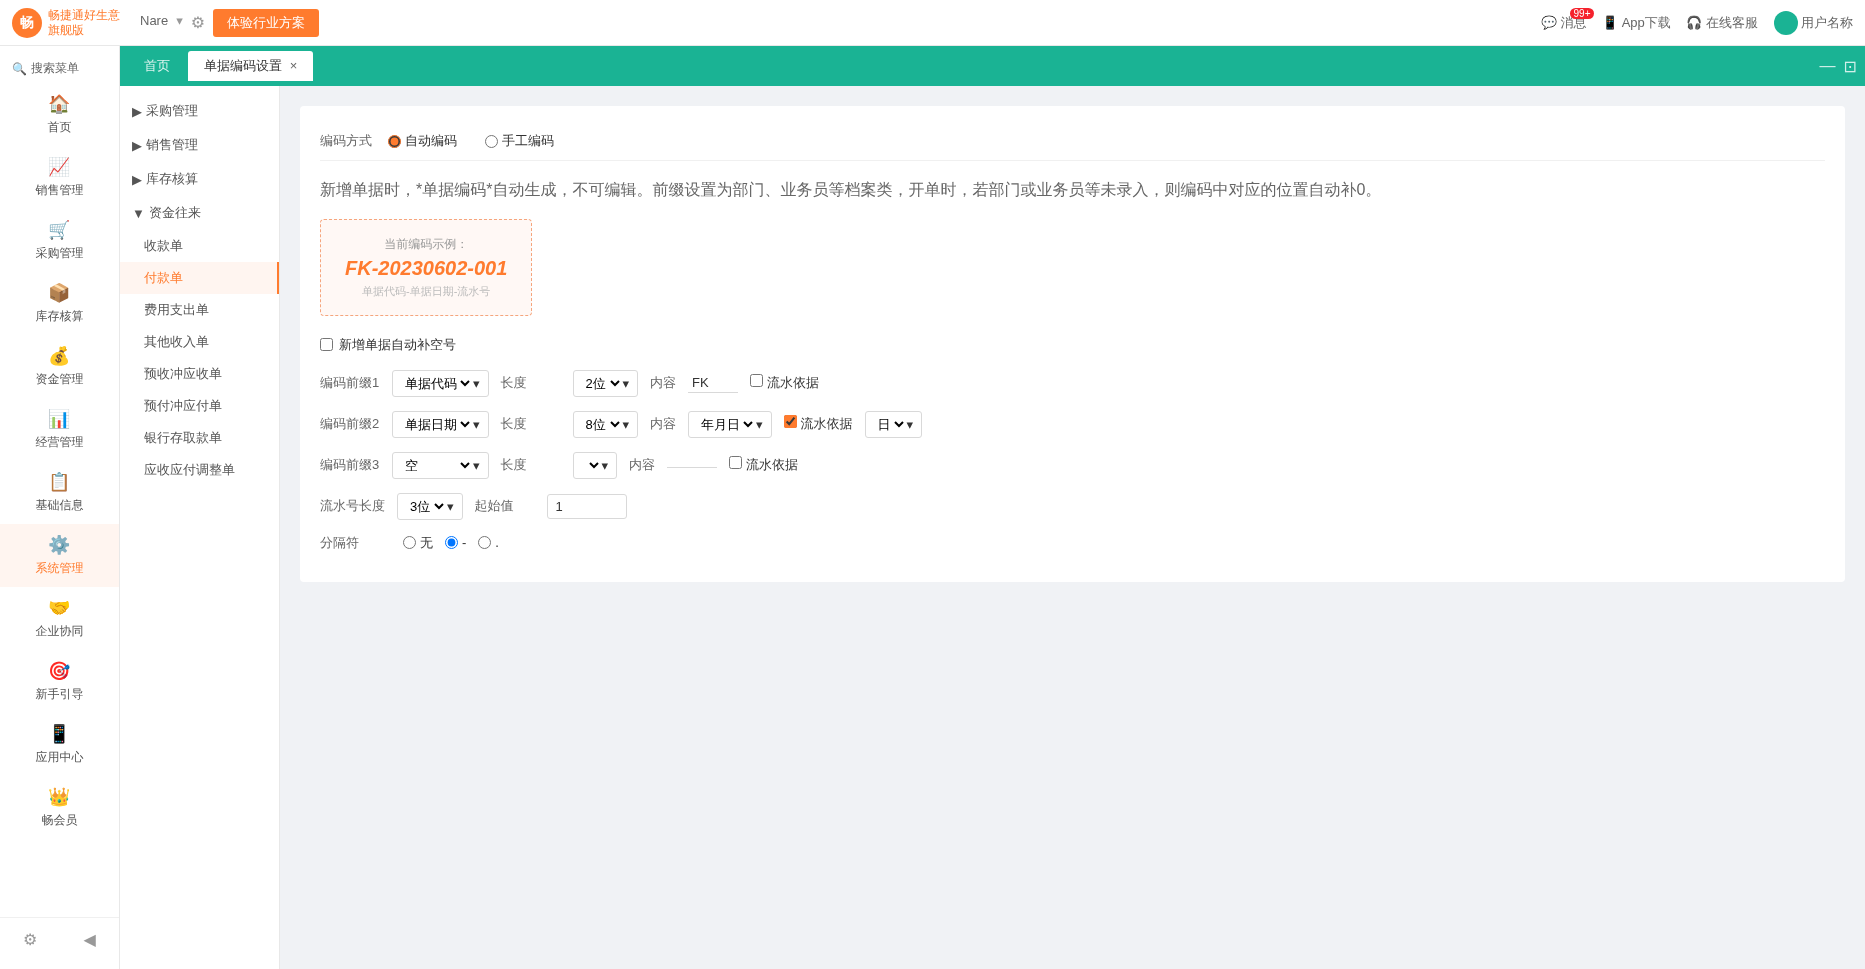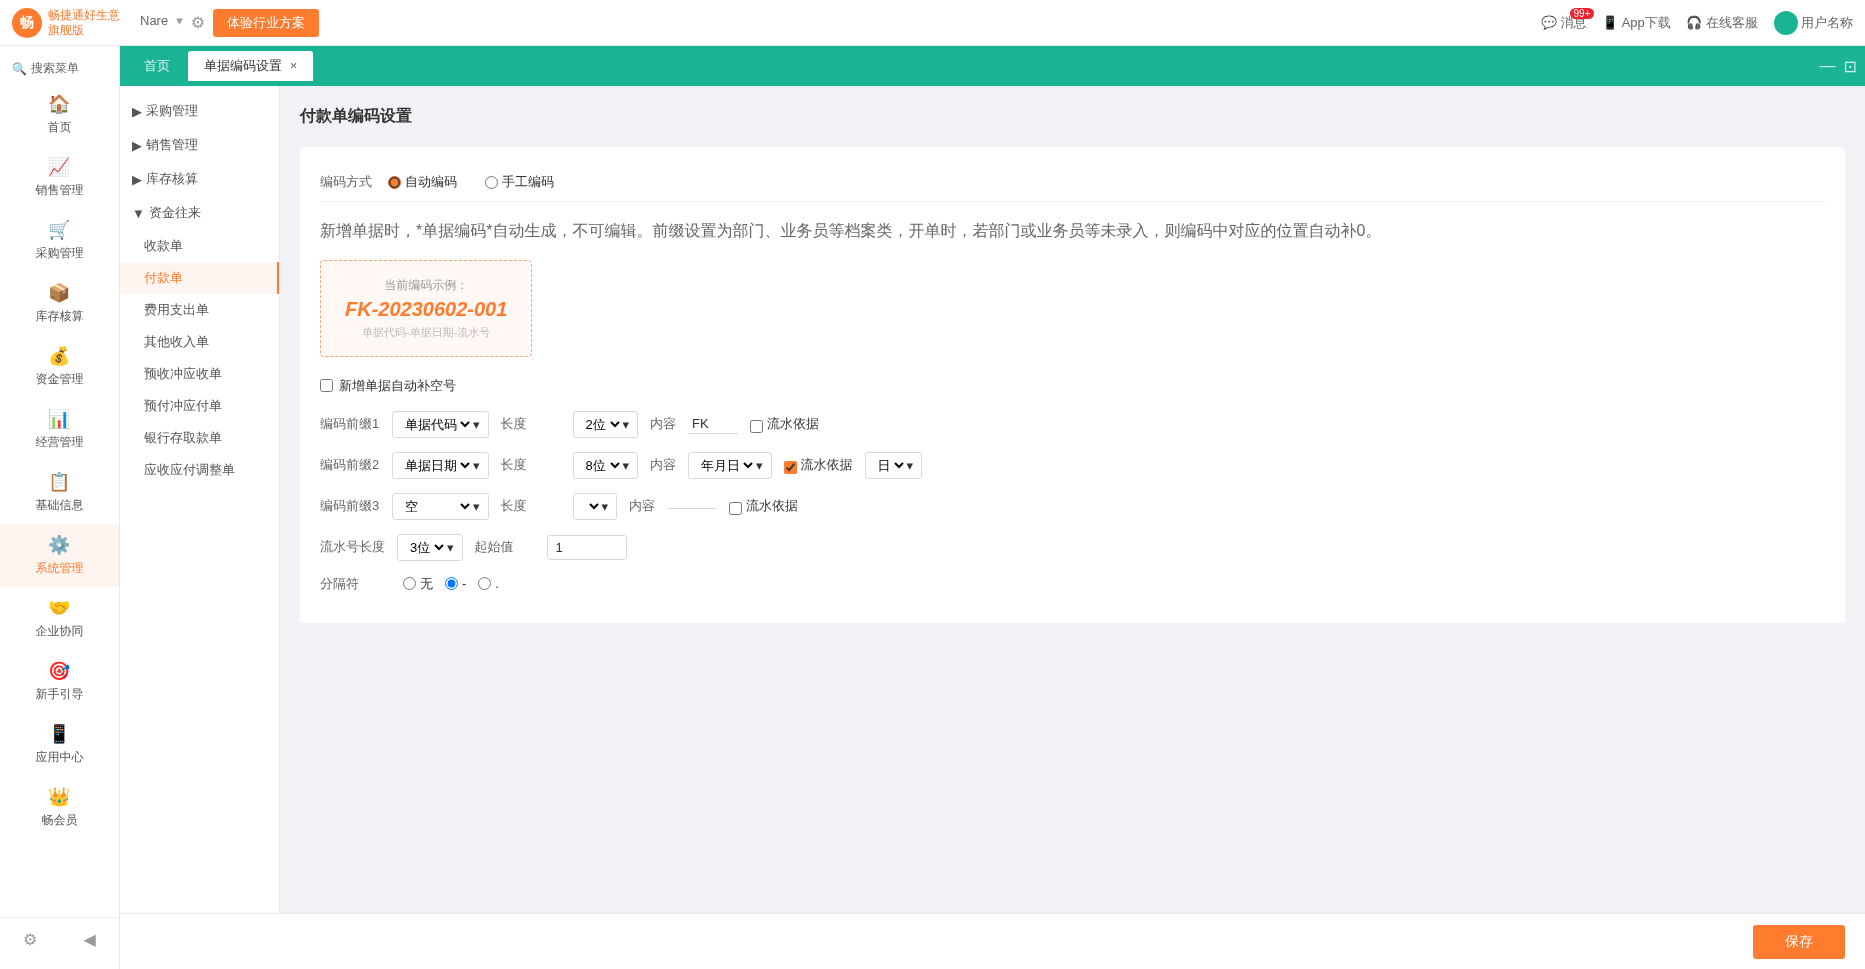--- a/index.html
+++ b/index.html
@@ -159,21 +159,21 @@
     .form-label { color: #666; font-size: 13px; min-width: 60px; }
     .form-input {
       border: 1px solid #d9d9d9; border-radius: 3px; padding: 4px 8px;
       font-size: 13px; color: #333; background: #fff;
     }
     .content-label { color: #666; }
     .content-value {
       border-bottom: 1px solid #d9d9d9;
       min-width: 50px; padding: 2px 4px; color: #333; font-size: 13px;
     }
-    .checkbox-inline { display: flex; align-items: flex-end; gap: 4px; }
+    .checkbox-inline { display: flex; align-items: flex-start; gap: 4px; }
     .checkbox-inline input[type="checkbox"] { accent-color: #ff7b2e; }
 
     
     .separator-row { display: flex; align-items: center; gap: 23px; margin-bottom: 14px; }
     .sep-radio-group { display: flex; align-items: center; gap: 12px; }
     .sep-radio-item { display: flex; align-items: center; gap: 4px; }
 
     
     .bottom-bar {
       height: 56px;
@@ -344,21 +344,20 @@
           <div class="nav-sub-item">费用支出单</div>
           <div class="nav-sub-item">其他收入单</div>
           <div class="nav-sub-item">预收冲应收单</div>
           <div class="nav-sub-item">预付冲应付单</div>
           <div class="nav-sub-item">银行存取款单</div>
           <div class="nav-sub-item">应收应付调整单</div>
         </div>
       </div>
 
       <div class="page-content">
-        <div class="page-title">付款单编码设置</div>
 
         <div class="form-card">
 
           
           <div class="coding-method">
             <span class="coding-method-label">编码方式</span>
             <div class="radio-group">
               <label class="radio-item">
                 <input type="radio" name="coding" checked="" style="">
                 <span>自动编码</span>
@@ -517,19 +516,16 @@
             </div>
           </div>
 
         </div>
 
         <div style="height: 180px;"></div>
       </div>
 
     </div>
 
-    <div class="bottom-bar">
-      <button class="save-btn">保存</button>
-    </div>
 
   </div>
 
 </div>
 
 </body></html>

